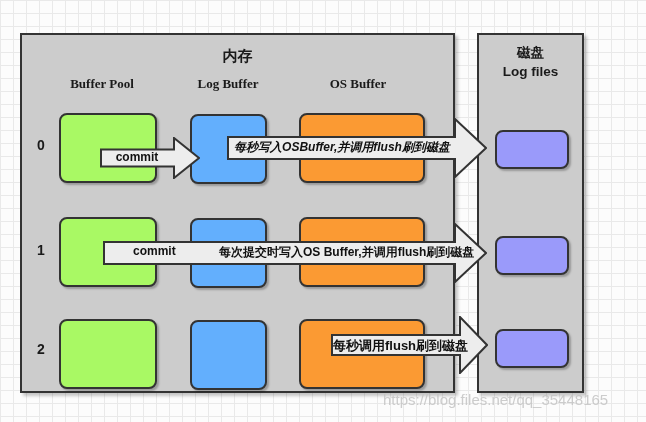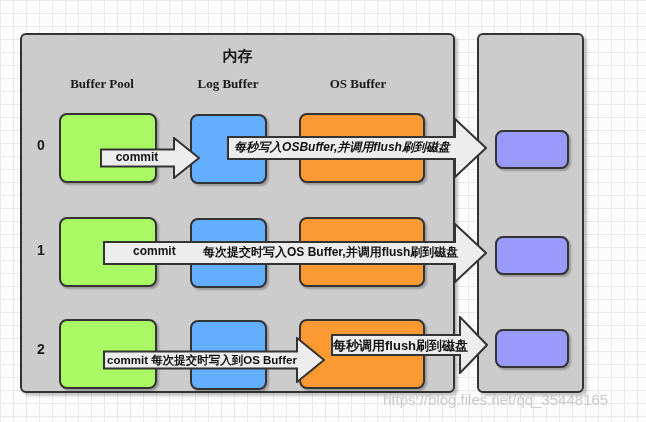--- a/index.html
+++ b/index.html
@@ -10,21 +10,21 @@
   .canvas{
     position:relative;width:646px;height:422px;overflow:hidden;
     background-color:#FCFCFC;
     background-image:
       linear-gradient(to right,#E9E9E9 1px,transparent 1px),
       linear-gradient(to bottom,#E9E9E9 1px,transparent 1px);
     background-size:13px 13px;
   }
   .panel{
     position:absolute;background:var(--panel-bg);
-    border:2px solid var(--border);border-radius:6px;
+    border:2px solid var(--border);border-radius:0;
     box-shadow:3px 3px 3px rgba(0,0,0,0.22);
     box-sizing:border-box;
   }
   #memory-panel{left:20px;top:33px;width:435px;height:360px;}
   #disk-panel{left:477px;top:33px;width:107px;height:360px;}
   .panel-title{
     position:absolute;left:0;right:0;text-align:center;
     font-weight:bold;font-size:15px;color:#1a1a1a;top:12px;
   }
   .col-header{
@@ -80,20 +80,24 @@
     <div class="box blue" style="top:183px;"></div>
     <div class="box orange" style="top:182px;"></div>
 
     <div class="row-num" style="left:9px;top:306px;">2</div>
     <div class="box green" style="top:284px;"></div>
     <div class="box blue" style="top:285px;"></div>
     <div class="box orange" style="top:284px;"></div>
   </div>
 
   <div class="panel" id="disk-panel">
+    <div class="disk-title">
+      <div>磁盘</div>
+      <div>Log files</div>
+    </div>
     <div class="box purple" style="top:95px;"></div>
     <div class="box purple" style="top:201px;"></div>
     <div class="box purple" style="top:294px;"></div>
   </div>
 
   <div class="arrow" style="left:100px;top:137px;">
     <svg width="100" height="42" viewBox="0 0 100 42">
       <polygon points="1,12.5 74,12.5 74,1 99,21 74,41 74,29.5 1,29.5"></polygon>
     </svg>
     <div class="arrow-label" style="left:0;width:74px;top:13px;">commit</div>
@@ -103,29 +107,23 @@
       <polygon points="1,19 228,19 228,1 259,30 228,59 228,41 1,41"></polygon>
     </svg>
     <div class="arrow-label" style="left:2px;width:226px;top:21px;">每秒写入OSBuffer,并调用flush刷到磁盘</div>
   </div>
 
   <div class="arrow" style="left:103px;top:223px;">
     <svg width="384" height="60" viewBox="0 0 384 60">
       <polygon points="1,19 352,19 352,1 383,30 352,59 352,41 1,41"></polygon>
     </svg>
     <div class="arrow-label" style="left:30px;top:21px;text-align:left;">commit</div>
-    <div class="arrow-label" style="left:100px;top:21px;text-align:right;">每次提交时写入OS Buffer,并调用flush刷到磁盘</div>
+    <div class="arrow-label" style="left:116px;top:21px;text-align:right;">每次提交时写入OS Buffer,并调用flush刷到磁盘</div>
   </div>
 
-  <div class="arrow" style="left:103px;top:337px;">
-    <svg width="222" height="46" viewBox="0 0 222 46">
-      <polygon points="1,14.5 194,14.5 194,1 221,23 194,45 194,31.5 1,31.5"></polygon>
-    </svg>
-    <div class="arrow-label" style="left:2px;width:194px;top:16px;font-size:11.5px;">commit 每次提交时写入到OS Buffer</div>
-  </div>
   <div class="arrow" style="left:331px;top:316px;">
     <svg width="157" height="58" viewBox="0 0 157 58">
       <polygon points="1,19 129,19 129,1 156,29 129,57 129,39 1,39"></polygon>
     </svg>
     <div class="arrow-label" style="left:2px;width:127px;top:21px;font-size:13px;">每秒调用flush刷到磁盘</div>
   </div>
 
   <div class="watermark">https://blog.files.net/qq_35448165</div>
 </div>
 

